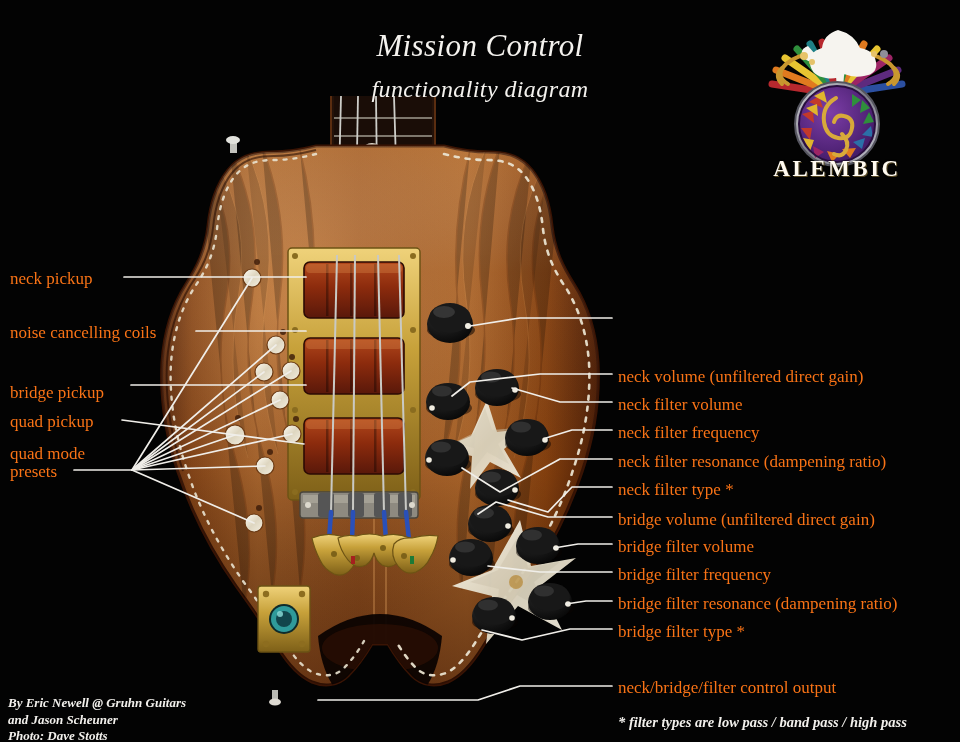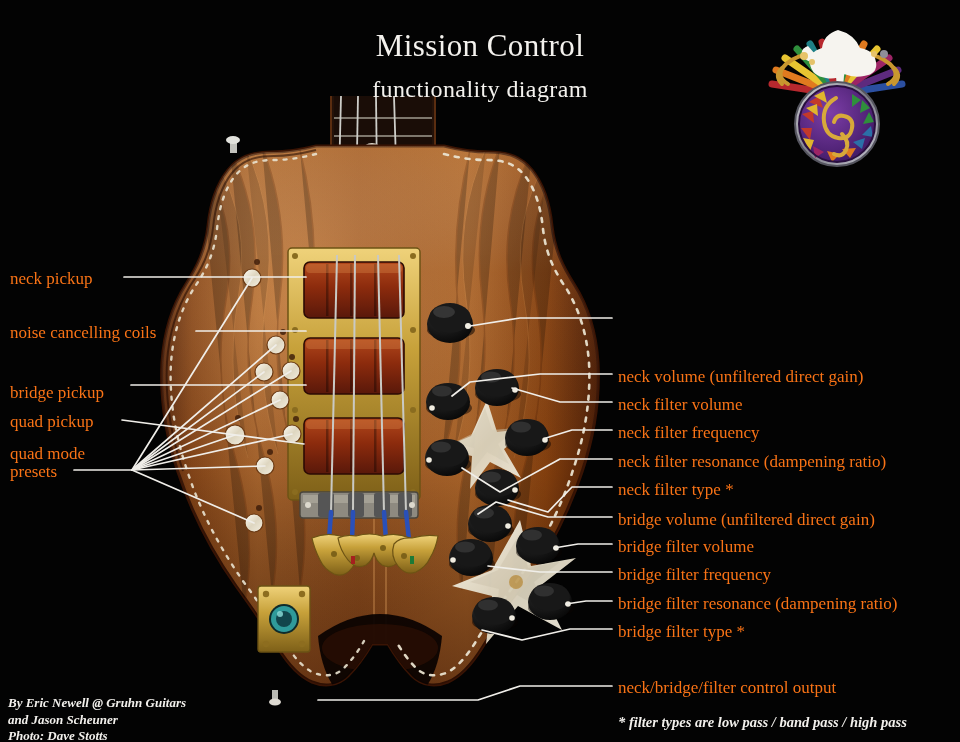--- a/index.html
+++ b/index.html
@@ -2,21 +2,21 @@
 <html><head>
 <meta charset="utf-8">
 <style>
   html,body{margin:0;padding:0;background:#000;}
   body{width:960px;height:742px;overflow:hidden;font-family:"Liberation Serif",serif;}
   #stage{position:relative;width:960px;height:742px;background:#030303;overflow:hidden;}
 
   
   .title{
     position:absolute;left:0;width:960px;text-align:center;
-    color:#f4f2ee;font-family:"Liberation Serif",serif;letter-spacing:.4px;
+    color:#f4f2ee;font-family:"Liberation Serif",serif;letter-spacing:.4px;font-style:italic;
   }
   #title-main{top:28px;font-size:31px;}
   #title-sub{top:76px;font-size:24px;}
 
   
   #logo-wrap{position:absolute;left:752px;top:16px;width:170px;height:170px;}
   #logo-word{
     position:absolute;left:0;top:140px;width:170px;text-align:center;
     color:#fffaf0;font-family:"Liberation Serif",serif;font-weight:bold;
     font-size:23px;letter-spacing:2.5px;
@@ -540,20 +540,21 @@
           </g>
       </g>
 
       <g fill="none" stroke="#d8a93a" stroke-width="4" stroke-linecap="round">
         <path d="M84 82 q-14 8 -12 24 q2 14 14 16 q12 2 14 -10 q2 -10 -8 -12 q-8 -2 -10 6"></path>
         <path d="M90 118 q8 8 4 16 q-4 8 -12 4"></path>
       </g>
       <circle cx="85" cy="108" r="38" fill="none" stroke="#2a0f40" stroke-width="2"></circle>
       <circle cx="85" cy="108" r="42" fill="none" stroke="#55555f" stroke-width="2"></circle>
     </svg>
+    <div id="logo-word">ALEMBIC</div>
   </div>
 
   <svg id="leaders" viewBox="0 0 960 742">
     <g stroke="#f0eee9" stroke-width="1.7" fill="none" stroke-linecap="round" stroke-linejoin="round">
 
       <line x1="124" y1="277" x2="306" y2="277"></line>
       <line x1="196" y1="331" x2="306" y2="331"></line>
       <line x1="131" y1="385" x2="306" y2="385"></line>
       <line x1="122" y1="420" x2="304" y2="444"></line>
 

